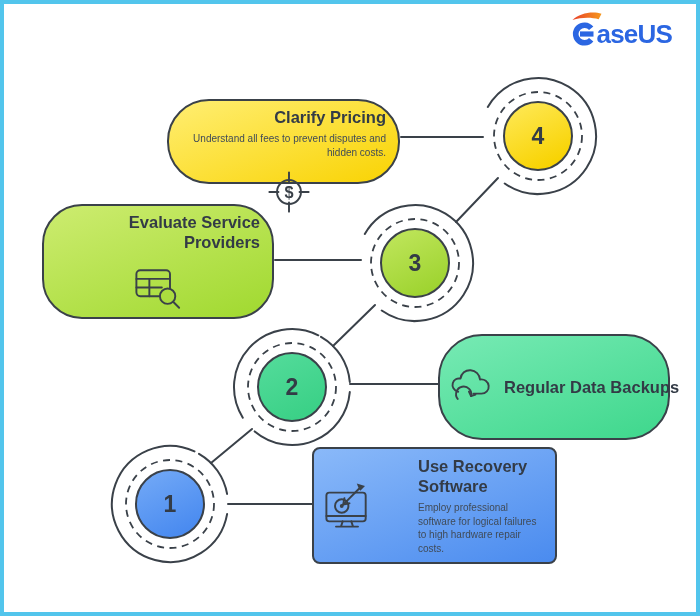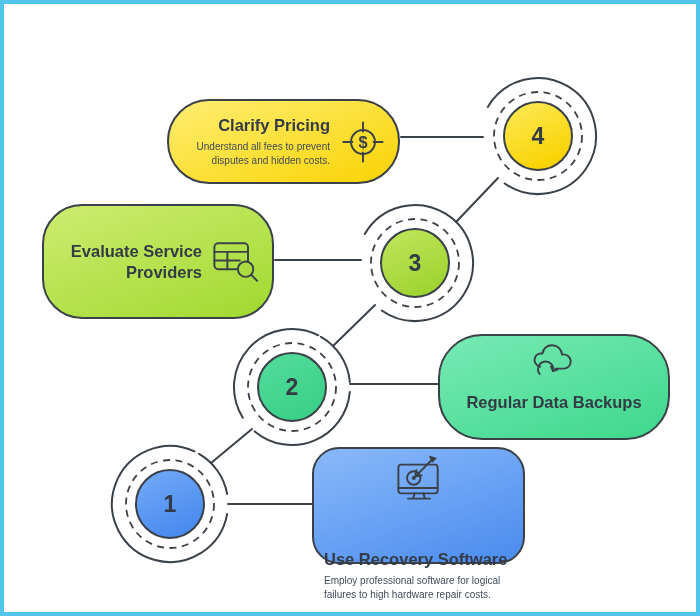--- a/index.html
+++ b/index.html
@@ -19,23 +19,23 @@
   }
   
   .card {
     position:absolute; box-sizing:border-box;
     border:2px solid #3a4149;
     display:flex; align-items:center;
   }
   .card-text { flex:1; min-width:0; }
   .card-title { font-size:16.5px; font-weight:700; color:#333b46; line-height:1.22; }
   .card-desc  { font-size:10px; color:#404b58; line-height:1.36; margin-top:5px; }
-  .card-left  { flex-direction:row; padding:6px 12px 6px 22px; gap:10px; }
+  .card-left  { flex-direction:column; padding:6px 12px 6px 22px; gap:10px; }
   .card-left .card-text { text-align:right; }
-  .card-right { flex-direction:column; padding:6px 10px 6px 10px; gap:10px; }
+  .card-right { padding:6px 10px 6px 10px; gap:10px; }
   .card-right .card-text { text-align:left; }
   .nowrap { white-space:nowrap; }
   .card-icon { flex:0 0 auto; }
   .bg-clarify  { background:linear-gradient(160deg,#ffee72 0%,#f9d303 100%); }
   .bg-evaluate { background:linear-gradient(160deg,#cdec70 0%,#a0d92f 100%);padding-left:12px; }
   .bg-backups  { background:linear-gradient(160deg,#77eab4 0%,#3ed78c 100%); }
   .bg-recovery { background:linear-gradient(160deg,#8ab9f9 0%,#4a8bef 100%); }
 </style>
 </head>
 <body>
@@ -136,33 +136,47 @@
         <path d="M8.5 26 C3.8 24.6 1.8 20.4 2.8 17 C3.9 13.4 7.4 11.5 10.9 12.2 C11.6 6.8 16.1 3 21.6 3.4 C26.9 3.8 31 7.9 31.4 13.1 C35.9 12.3 40 15.4 40.5 19.9 C41 24.5 37.4 28 32.9 28 L24.5 28"></path>
         <path d="M8 33.5 A8 8 0 1 1 22 30.5"></path>
         <path d="M22 30.5 L19.8 25.8 M22 30.5 L26.6 28.9"></path>
       </g>
     </svg>
     <div class="card-text">
       <div class="card-title nowrap">Regular Data Backups</div>
     </div>
   </div>
 
-  <div class="card card-right bg-recovery" style="left:308px; top:443px; width:213px; height:117px; border-radius:27px;gap:48px;">
+  <div class="card card-right bg-recovery" style="left:308px; top:443px; width:245px; height:117px; border-radius:8px;gap:48px;">
     <svg class="card-icon" width="46" height="46" viewBox="0 0 48 48">
       <g stroke="#3a4149" stroke-width="2" fill="none" stroke-linecap="round" stroke-linejoin="round">
         <rect x="2.5" y="10" width="41" height="30" rx="3"></rect>
         <path d="M2.5 34.5 H43.5"></path>
         <path d="M19.5 40 L17.7 45.5 M28.5 40 L30.3 45.5 M12.5 45.5 H35.5"></path>
         <circle cx="18.5" cy="24" r="7"></circle>
         <path d="M36.5 6 L20 22.5"></path>
         <path d="M20 22.5 L26.6 21.2 M20 22.5 L21.3 15.9"></path>
       </g>
       <circle cx="18.5" cy="24" r="2" fill="#3a4149"></circle>
       <path d="M36.5 6.2 L34.2 0.6 L42.8 3.2 L37.9 8.2 Z" fill="#3a4149"></path>
     </svg>
     <div class="card-text">
       <div class="card-title">Use Recovery Software</div>
       <div class="card-desc">Employ professional software for logical failures to high hardware repair costs.</div>
     </div>
   </div>
 
+  <div class="logo">
+    <svg width="115" height="36" viewBox="0 0 115 36">
+      <defs>
+        <linearGradient id="swoosh" x1="0" y1="0" x2="1" y2="0">
+          <stop offset="0" stop-color="#e8402a"></stop>
+            <stop offset="1" stop-color="#f6981c"></stop>
+        </linearGradient>
+      </defs>
+      <path d="M3.5 10 C10.5 3 24 0.8 32.5 3.8 L29.7 9.2 C21.8 6.8 11.8 7.3 3.5 10 Z" fill="url(#swoosh)"></path>
+      <path d="M22.2 18.3 A8.8 8.8 0 1 0 22.2 29.7" stroke="#2b66e2" stroke-width="5.6" fill="none"></path>
+      <path d="M11 24 H24.5" stroke="#2b66e2" stroke-width="5.2" fill="none"></path>
+      <text x="27.5" y="32.5" font-size="26" font-weight="bold" fill="#2b66e2" letter-spacing="-0.8" font-family="Liberation Sans, sans-serif">aseUS</text>
+    </svg>
+  </div>
 
 </div>
 
 </body></html>

